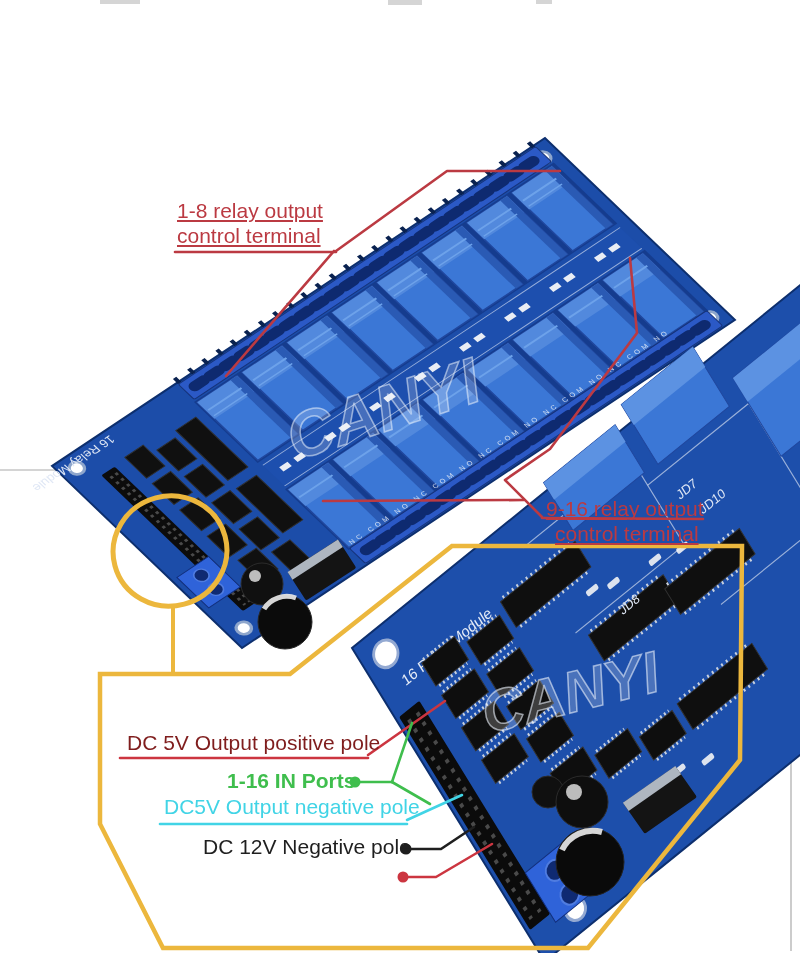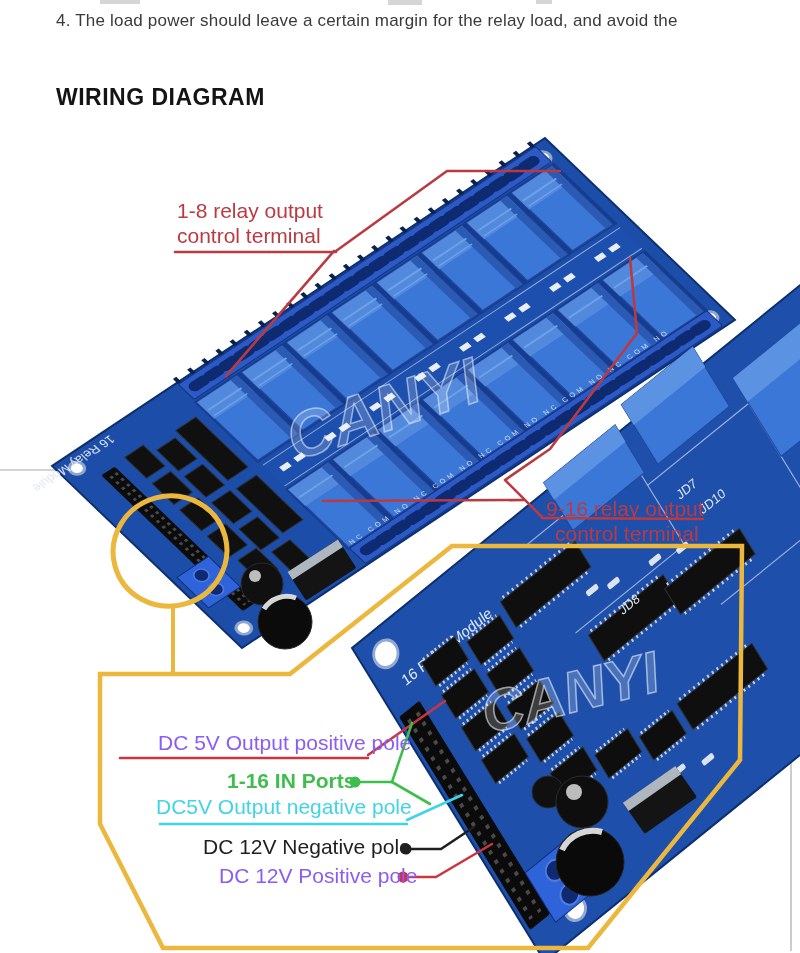--- a/index.html
+++ b/index.html
@@ -3,31 +3,31 @@
 <meta charset="utf-8">
 <style>
   html,body{margin:0;padding:0;background:#ffffff;}
   #page{position:relative;width:800px;height:953px;background:#fff;overflow:hidden;
         font-family:"Liberation Sans",sans-serif;}
   #art{position:absolute;left:0;top:0;z-index:1;}
   .txt{position:absolute;z-index:2;white-space:nowrap;}
   #intro{left:56px;top:8px;width:680px;font-size:17px;line-height:25px;color:#3a3a3a;letter-spacing:.2px;white-space:nowrap;}
   #heading{left:56px;top:84px;font-size:23px;font-weight:bold;color:#141414;letter-spacing:.5px;}
   .ann{font-size:21px;line-height:25px;}
-  .red{color:#bb3a42;}
-  .red2{color:#8b5cf6;margin-left:31px;}
+  .red{color:#bb3a42;text-decoration:underline;}
+  .red2{color:#7f1d1d;}
   .green{color:#3fbe4d;}
   .cyan{color:#41d4e6;}
   .blk{color:#1f1f1f;}
   #lbl-18{left:177px;top:198px;}
   #lbl-916{left:546px;top:496px;}
   #lbl-916 .l2{padding-left:9px;}
   #lbl-dc5vpos{left:127px;top:730px;}
   #lbl-inports{left:227px;top:768px;font-weight:bold;}
-  #lbl-dc5vneg{left:156px;top:794px;}
+  #lbl-dc5vneg{left:164px;top:794px;}
   #lbl-dc12vneg{left:203px;top:834px;text-align:center;}
   #lbl-dc12vpos{left:188px;top:863px;}
 </style>
 </head>
 <body>
 
 <div id="page">
 
 <svg id="art" width="800" height="953" viewBox="0 0 800 953">
   <defs>
@@ -279,34 +279,31 @@
     <circle cx="406" cy="849" r="5.5" fill="#1f1f1f" stroke="none"></circle>
 
     <g stroke="#cc3540" stroke-width="2.6">
       <path d="M408,877 H436 L492,844"></path>
     </g>
     <circle cx="403" cy="877" r="5.5" fill="#cc3540" stroke="none"></circle>
   </g>
 </svg>
 
   <div id="intro" class="txt">
-    <div>4. The load power should leave a certain margin for the relay load, and avoid the</div>
   </div>
 
-  <div id="heading" class="txt">WIRING DIAGRAM</div>
 
   <div id="lbl-18" class="txt ann red">
     <div>1-8 relay output</div>
     <div>control terminal</div>
   </div>
 
   <div id="lbl-916" class="txt ann red">
     <div>9-16 relay output</div>
     <div class="l2">control terminal</div>
   </div>
 
   <div id="lbl-dc5vpos" class="txt ann red2">DC 5V Output positive pole</div>
   <div id="lbl-inports" class="txt ann green">1-16 IN Ports</div>
   <div id="lbl-dc5vneg" class="txt ann cyan">DC5V Output negative pole</div>
   <div id="lbl-dc12vneg" class="txt ann blk">DC 12V Negative pole</div>
-  <div id="lbl-dc12vpos" class="txt ann red2">DC 12V Positive pole</div>
 
 </div>
 
 </body></html>

